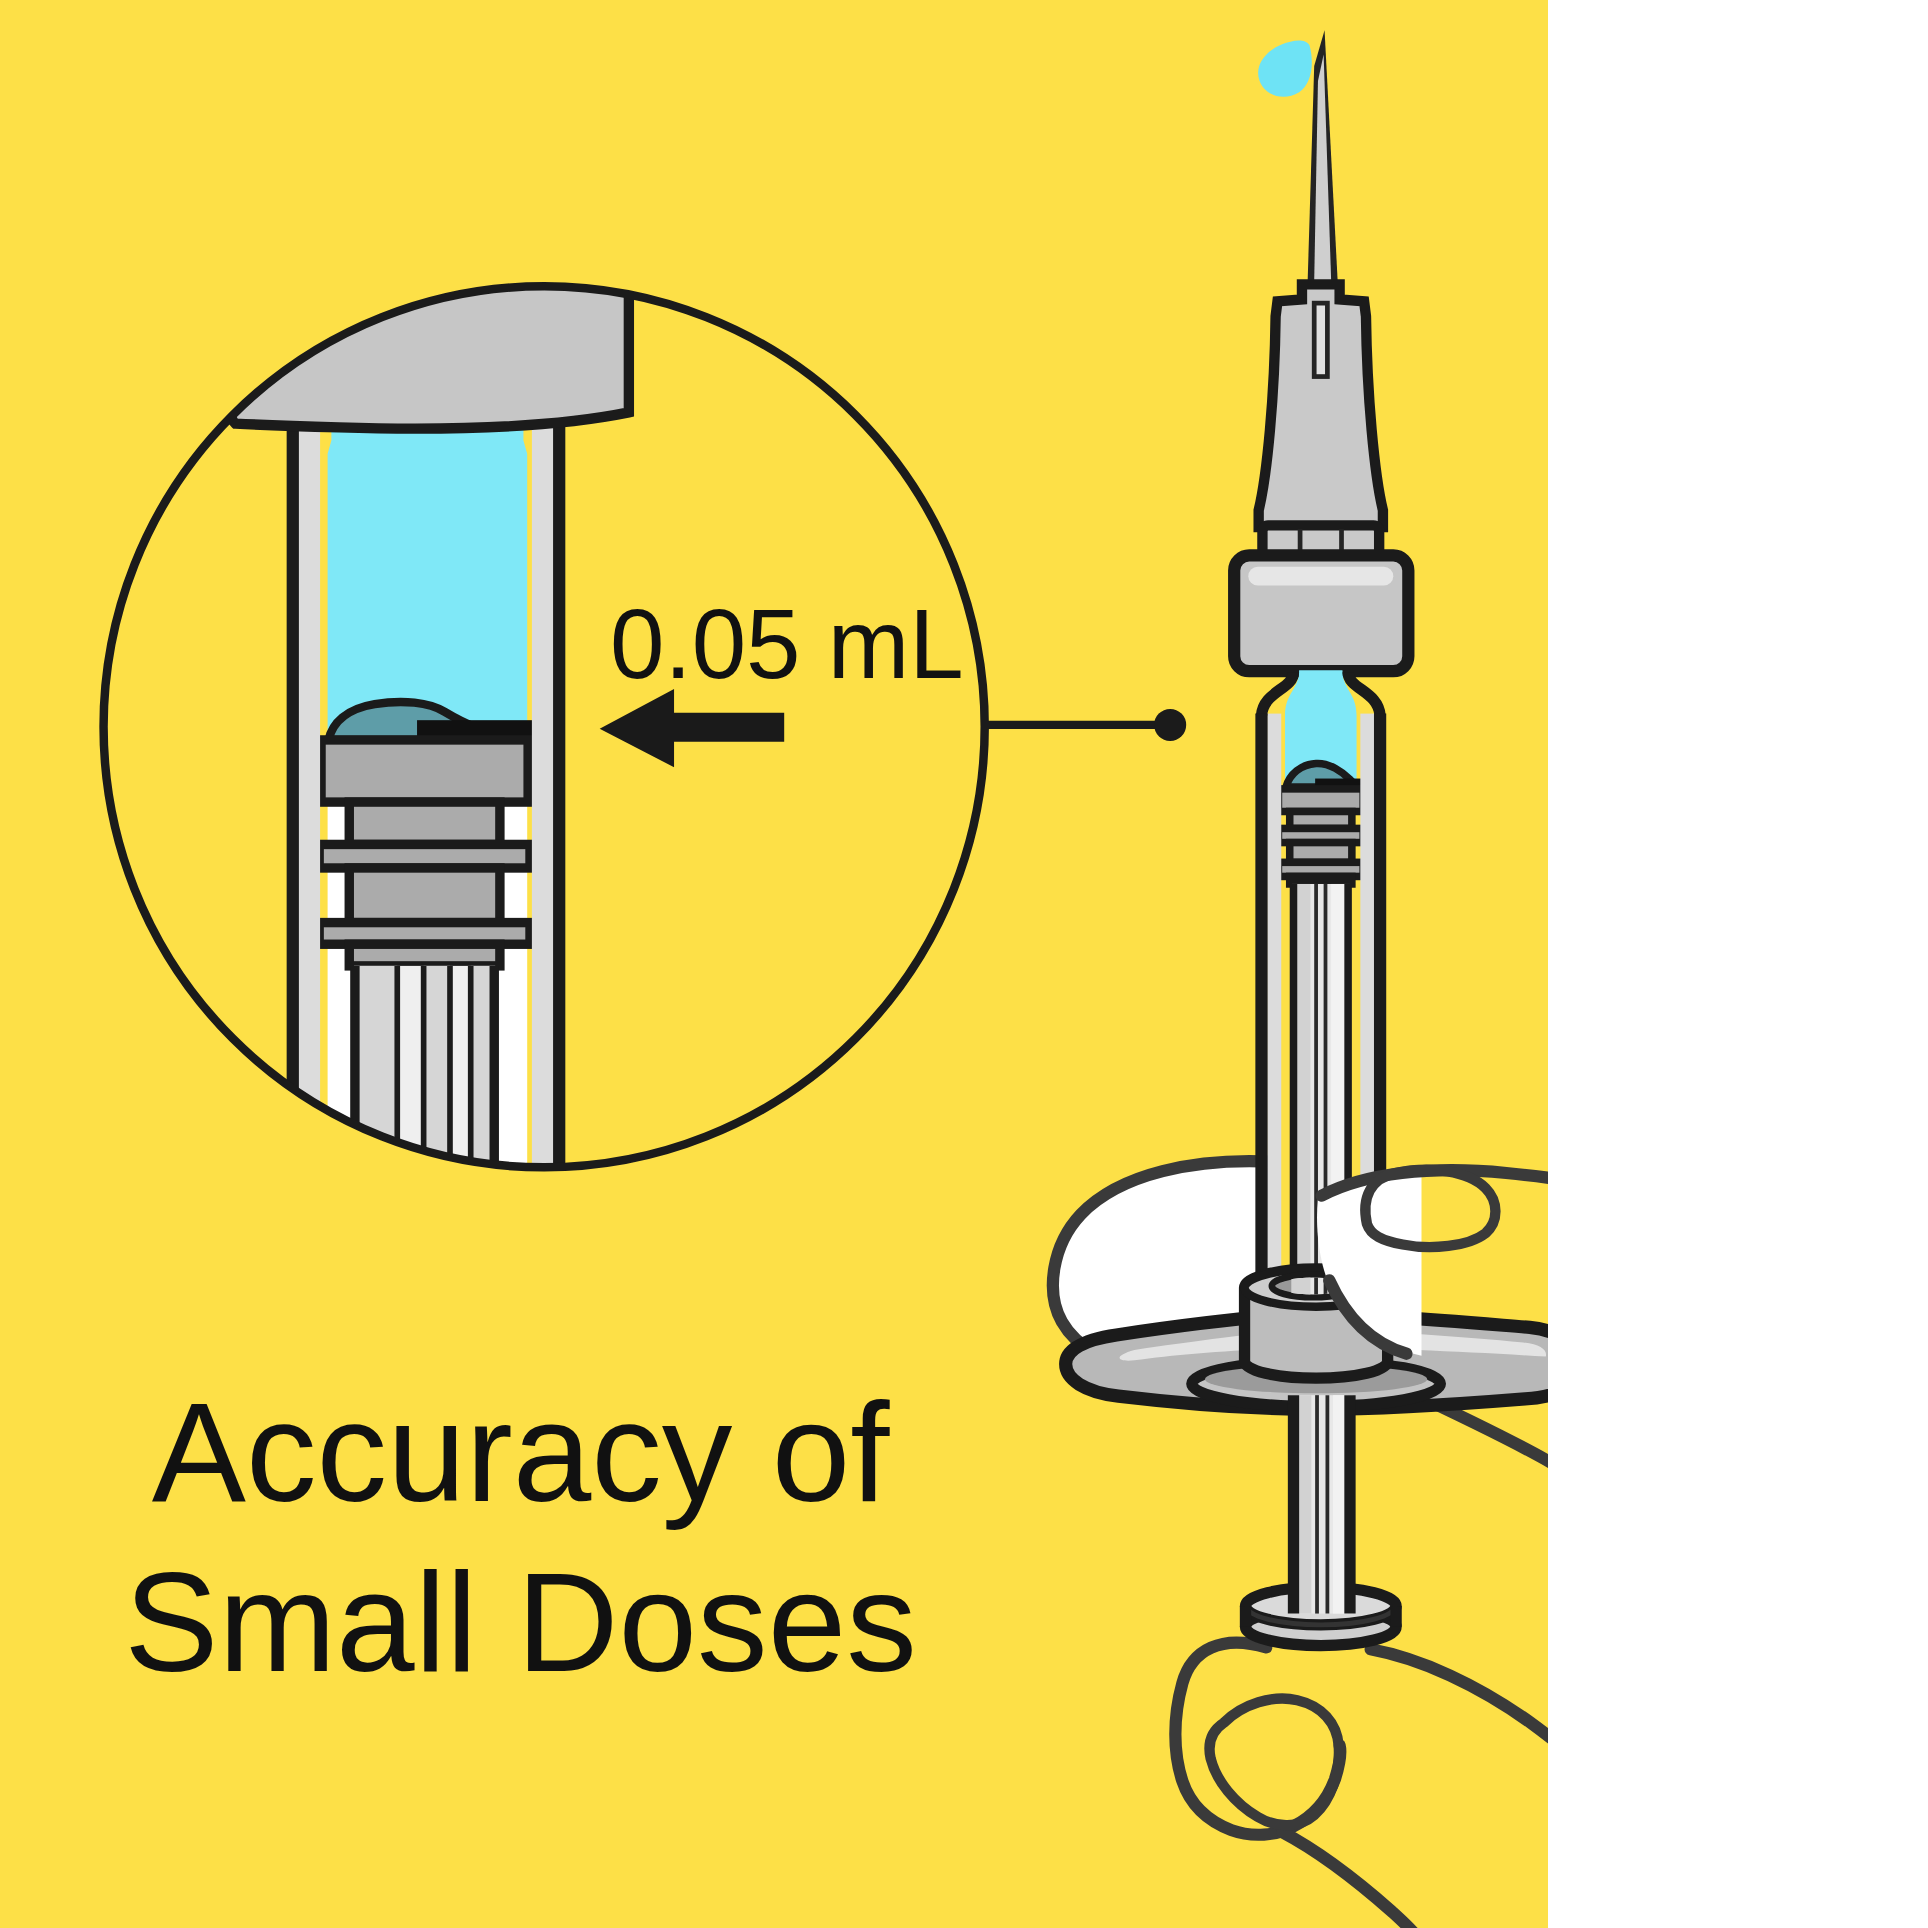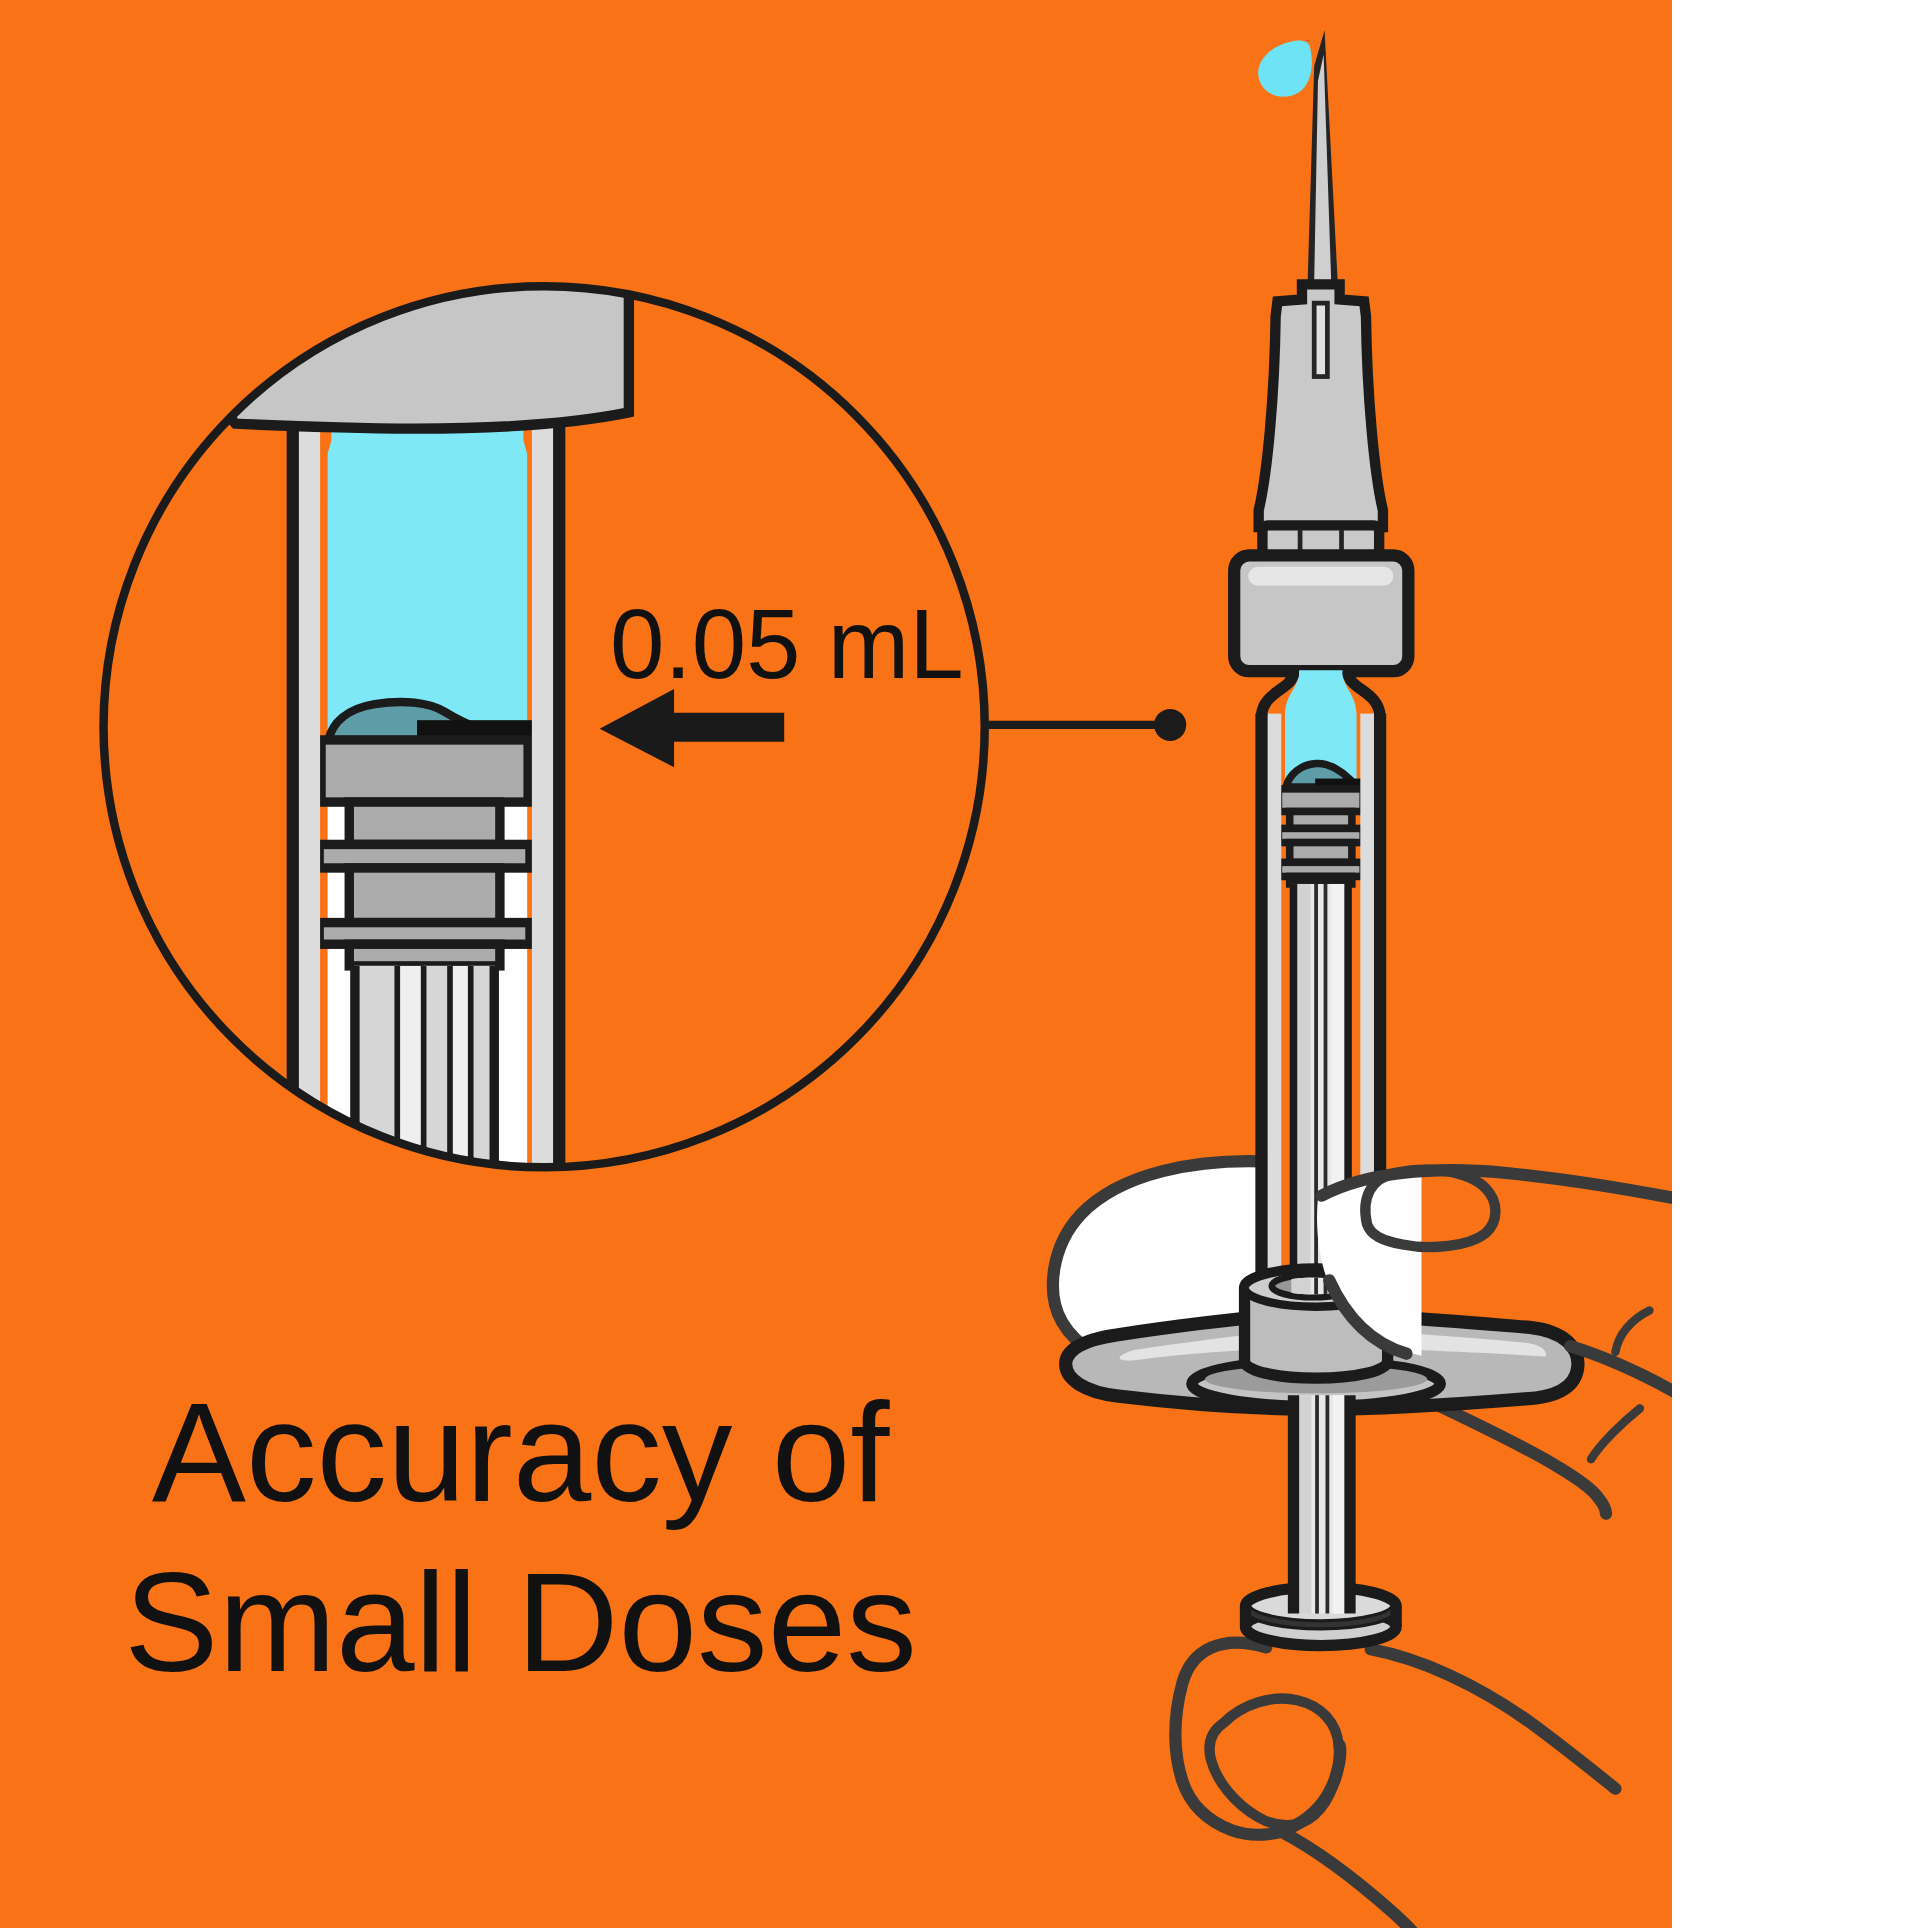--- a/index.html
+++ b/index.html
@@ -1,16 +1,16 @@
 <!DOCTYPE html>
 <html style="font-size:15px"><head>
 <meta charset="utf-8">
 <style>
   html,body{margin:0;padding:0;background:#fff;}
-  .canvas{width:1672px;height:1928px;position:relative;background:#f97316;overflow:hidden;
+  .canvas{width:1548px;height:1928px;position:relative;background:#fde047;overflow:hidden;
           font-family:"Liberation Sans",sans-serif;text-align:right;}
   svg{display:block;}
   text{font-family:"Liberation Sans",sans-serif;fill:#111;}
   .dose-label{font-size:104px;}
   .title-line{font-size:150px;}
 </style>
 </head>
 <body>
 
 <div class="canvas">

